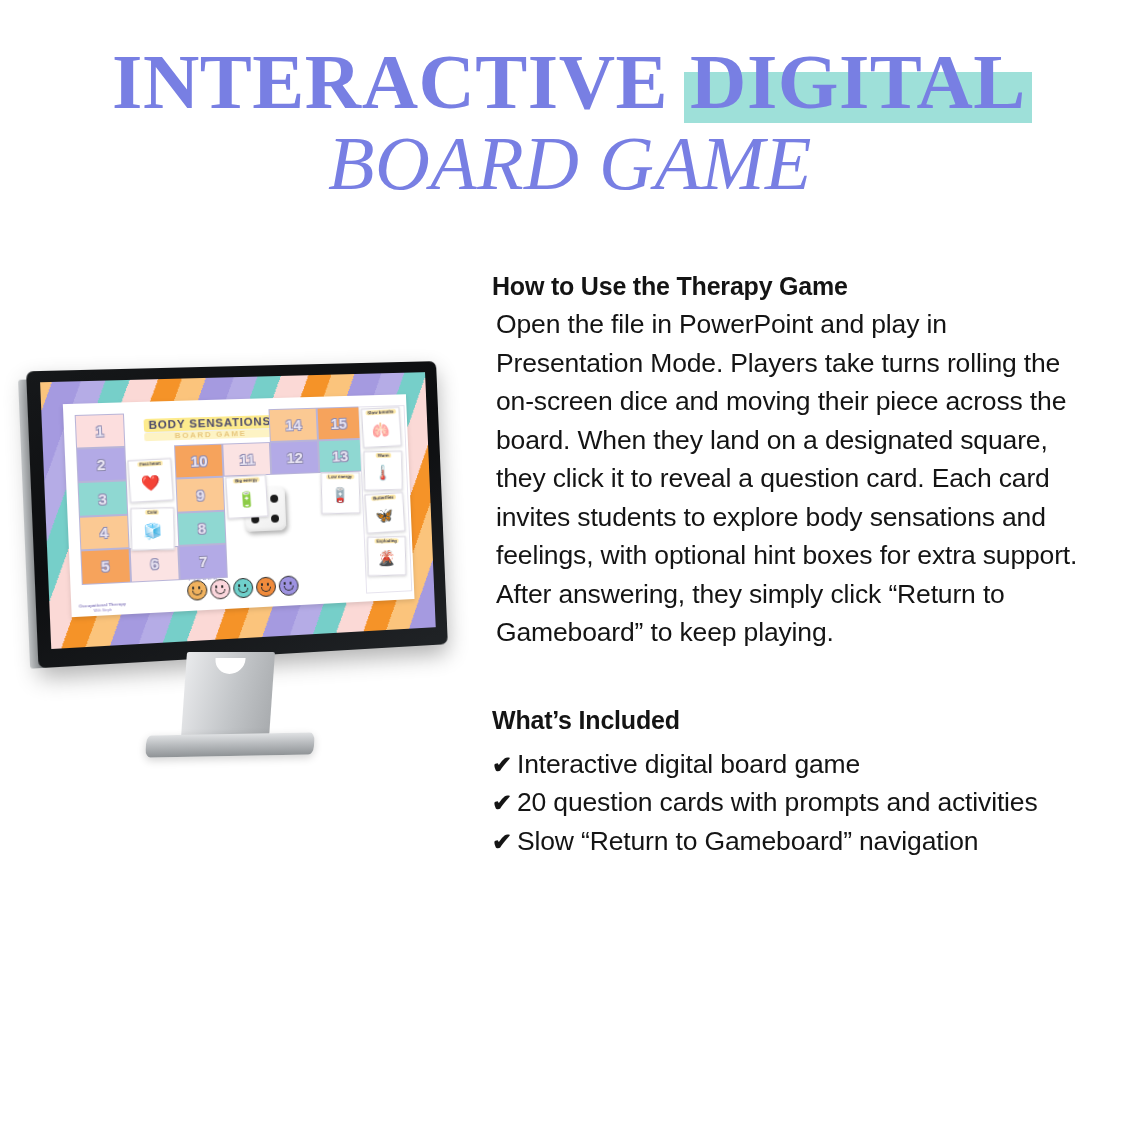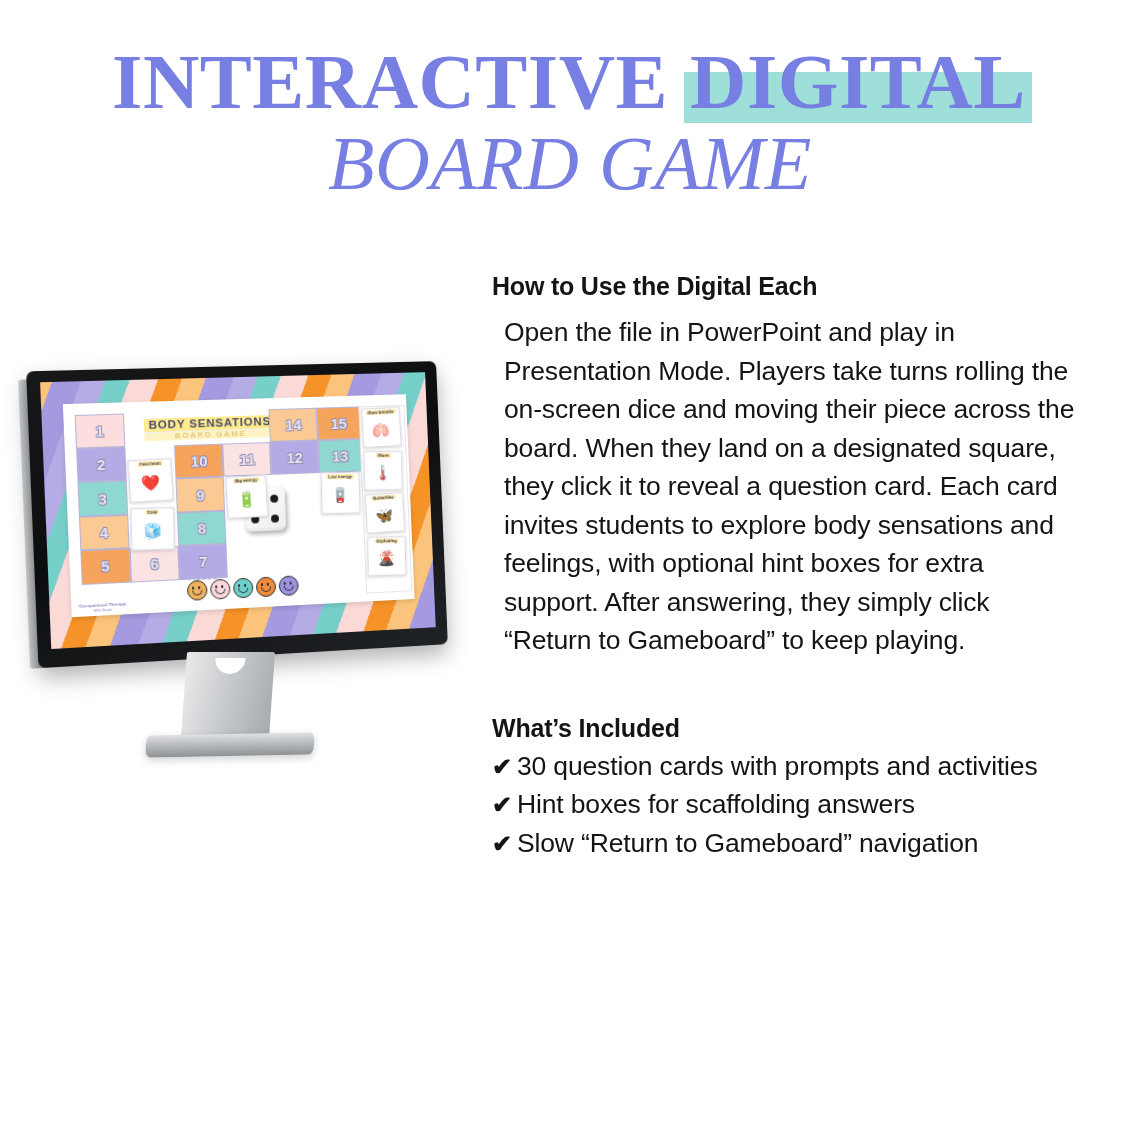--- a/index.html
+++ b/index.html
@@ -262,28 +262,28 @@
     width:600px;
     color:#141414;
   }
   .copy h2{
     margin:0 0 2px;
     font-size:25px;
     font-weight:bold;
     letter-spacing:-0.2px;
   }
   .copy p{
-    margin:12px;
+    margin:4px;
     font-size:26.5px;
     line-height:1.455;
     font-weight:300;
     letter-spacing:-0.15px;
   }
   .sec2{margin-top:54px;}
-  .sec2 h2{margin-bottom:4px;}
+  .sec2 h2{margin-bottom:10px;}
   .feat{
     font-size:26.5px;
     line-height:1.455;
     font-weight:300;
     letter-spacing:-0.15px;
   }
   .feat .ck{
     font-weight:bold;
     font-size:24px;
     margin-right:5px;
@@ -438,25 +438,25 @@
   </div>
 
   <div class="neck">
     <div class="neck-hole"></div>
   </div>
   <div class="base"></div>
 </div>
 
 <div class="copy">
   <div class="sec1">
-    <h2>How to Use the Digital Each</h2>
+    <h2>How to Use the Therapy Game</h2>
     <p>Open the file in PowerPoint and play in Presentation Mode. Players take turns rolling the on-screen dice and moving their piece across the board. When they land on a designated square, they click it to reveal a question card. Each card invites students to explore body sensations and feelings, with optional hint boxes for extra support. After answering, they simply click “Return to Gameboard” to keep playing.</p>
   </div>
 
   <div class="sec2">
     <h2>What’s Included</h2>
     <div id="feature-list">
-        <div class="feat"><span class="ck">✔</span><span>30 question cards with prompts and activities</span></div>
-        <div class="feat"><span class="ck">✔</span><span>Hint boxes for scaffolding answers</span></div>
+        <div class="feat"><span class="ck">✔</span><span>Interactive digital board game</span></div>
+        <div class="feat"><span class="ck">✔</span><span>20 question cards with prompts and activities</span></div>
         <div class="feat"><span class="ck">✔</span><span>Slow “Return to Gameboard” navigation</span></div>
       </div>
   </div>
 </div>
 
 </body></html>

